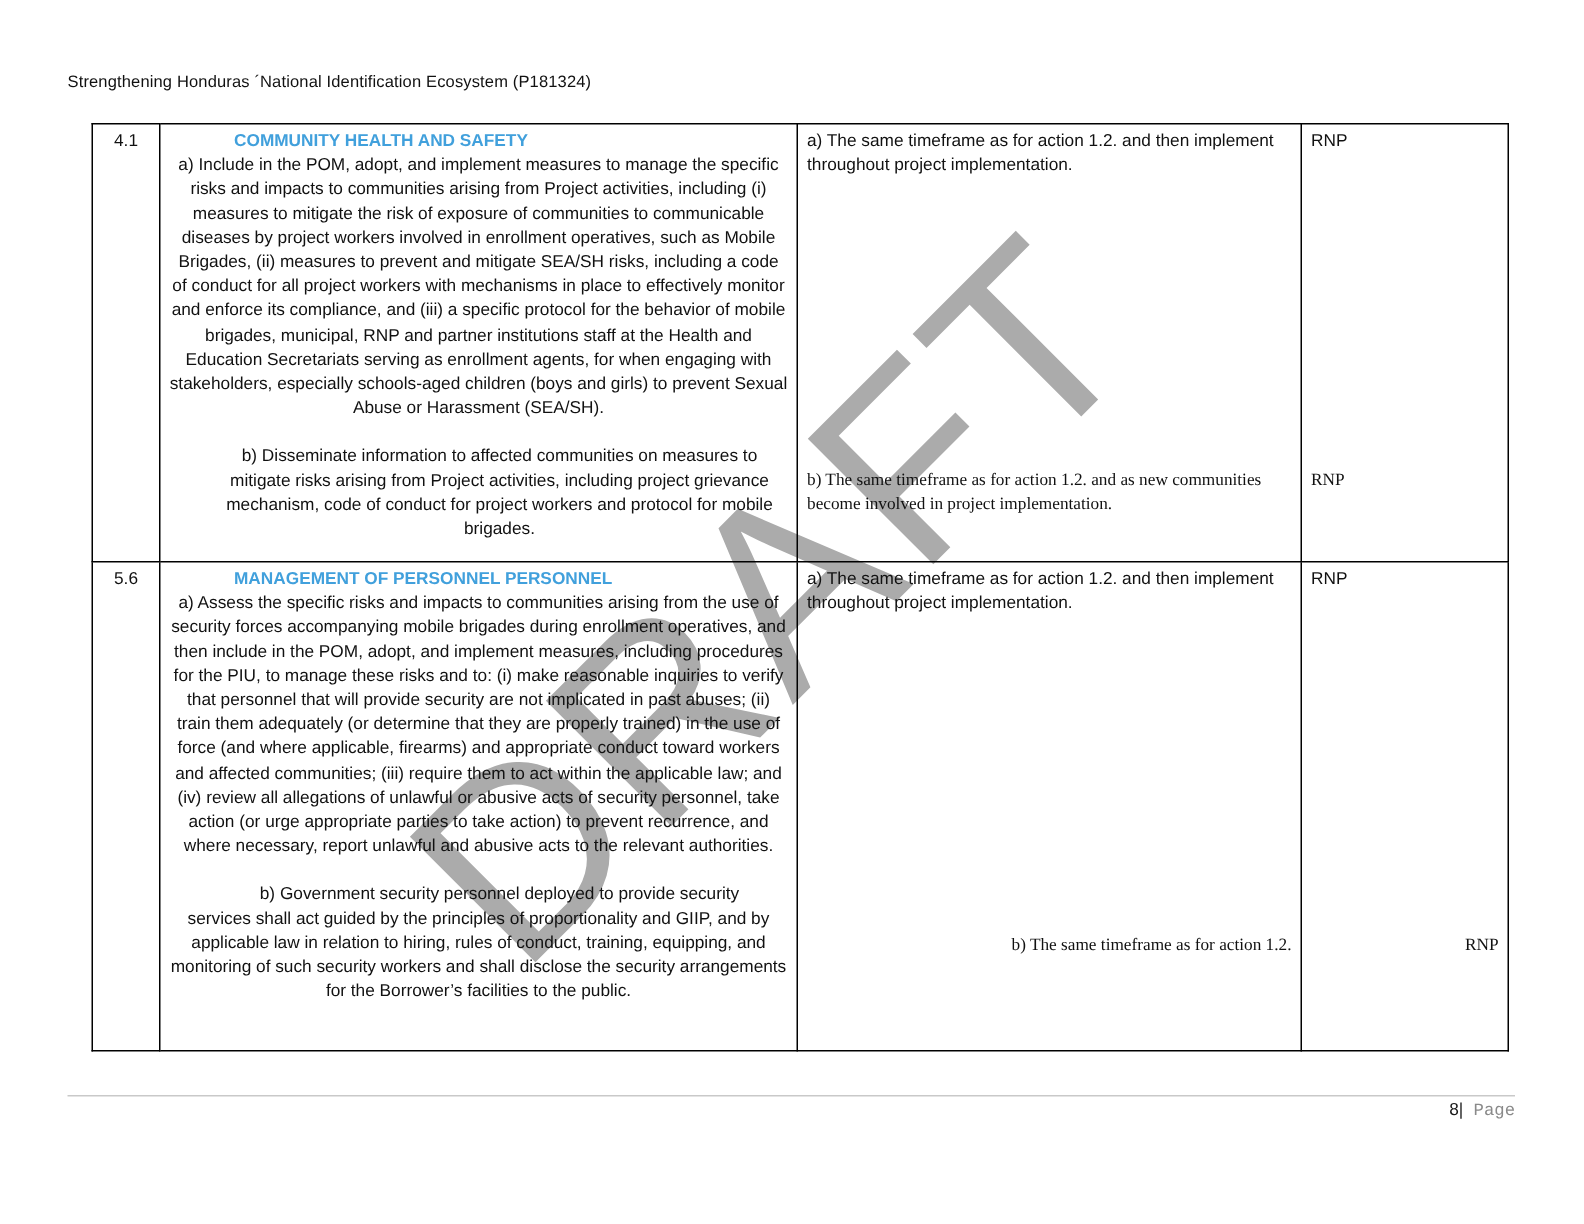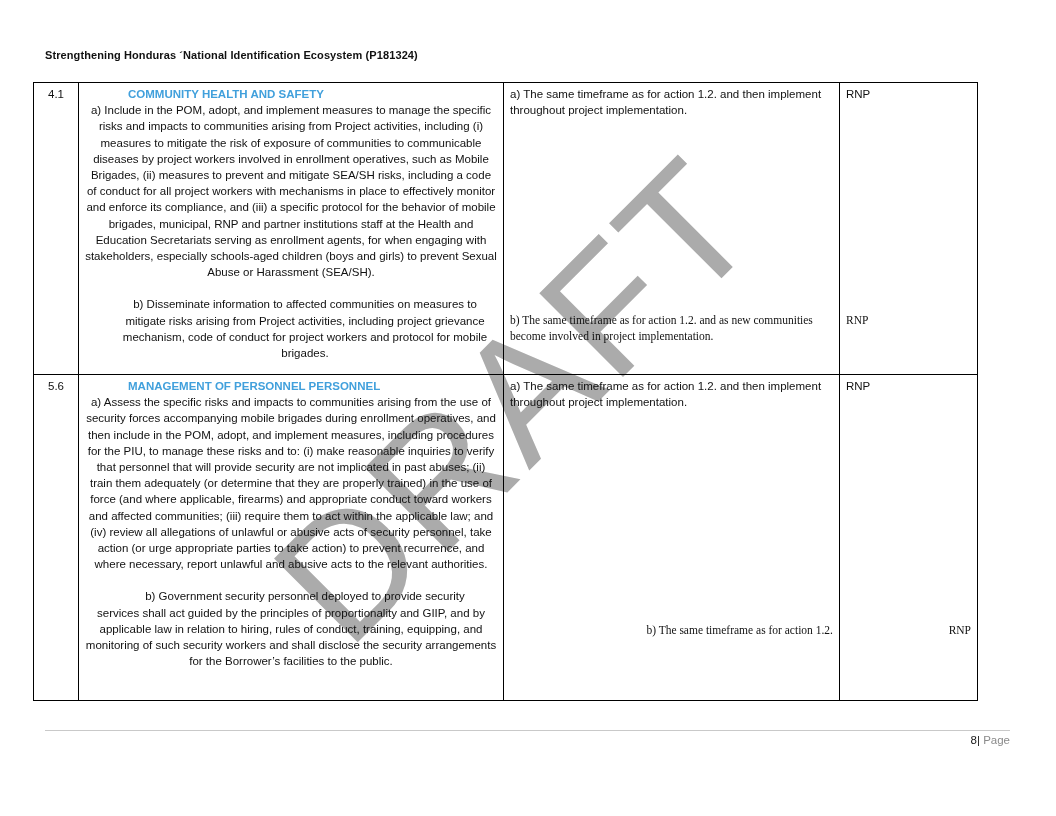--- a/index.html
+++ b/index.html
@@ -23,28 +23,28 @@
     color: #ababab;
     white-space: nowrap;
     z-index: 0;
     user-select: none;
   }
 
   .doc-title {
     position: absolute;
     left: 45px; top: 49px;
     font-size: 11px;
-    font-weight: bold;
+    font-weight: normal;
     z-index: 2;
     letter-spacing: 0.1px;
   }
 
   table.tbl {
     position: absolute;
-    left: 33px; top: 82px;
+    left: 61px; top: 82px;
     width: 944px;
     border-collapse: collapse;
     table-layout: fixed;
     z-index: 1;
     background: transparent;
   }
   table.tbl td {
     border: 1px solid #000000;
     vertical-align: top;
     padding: 3px 6px;
@@ -81,21 +81,21 @@
     z-index: 2;
   }
   .footer {
     position: absolute;
     right: 46px; top: 734px;
     font-size: 11.5px;
     z-index: 2;
     text-align: right;
   }
   .footer .pg-num { color: #1a1a1a; }
-  .footer .pg-label { color: #8a8a8a; }
+  .footer .pg-label { color: #8a8a8a; font-family: Liberation Mono, monospace; }
 </style>
 </head>
 <body>
 
 <div class="page">
 
   <div class="watermark">DRAFT</div>
 
   <div class="doc-title">Strengthening Honduras ´National Identification Ecosystem (P181324)</div>
 

